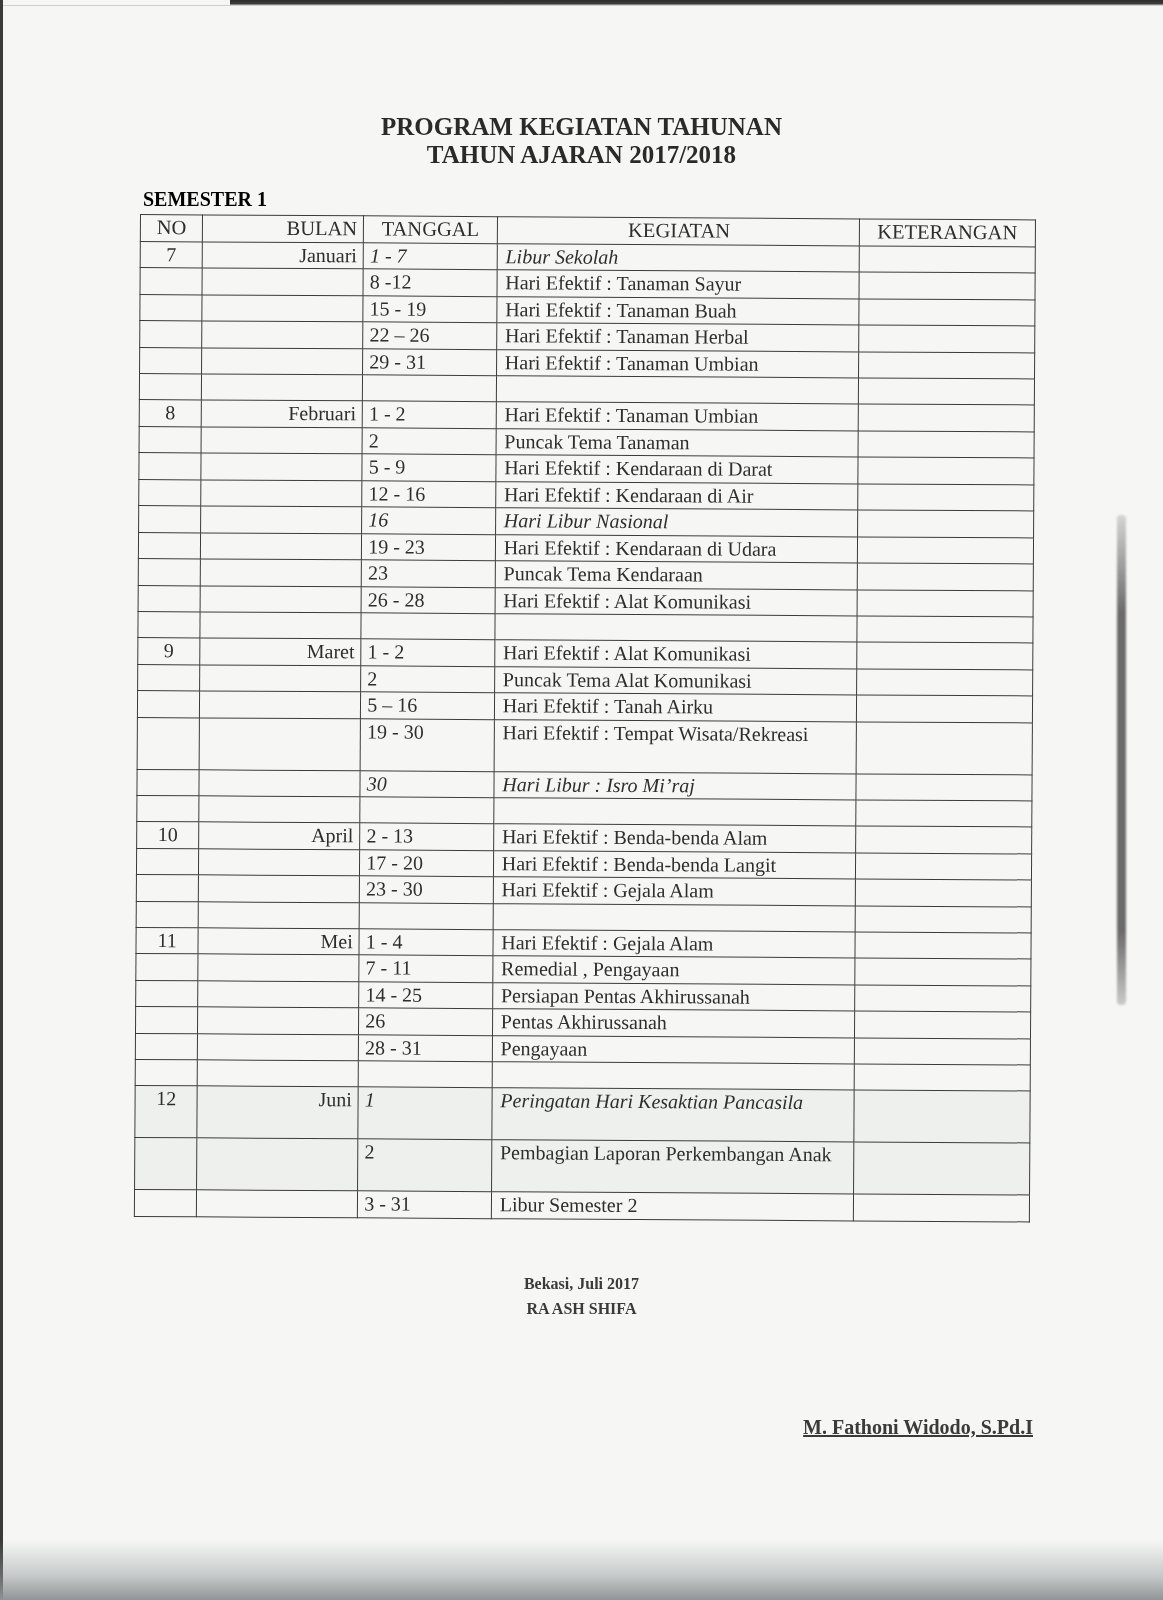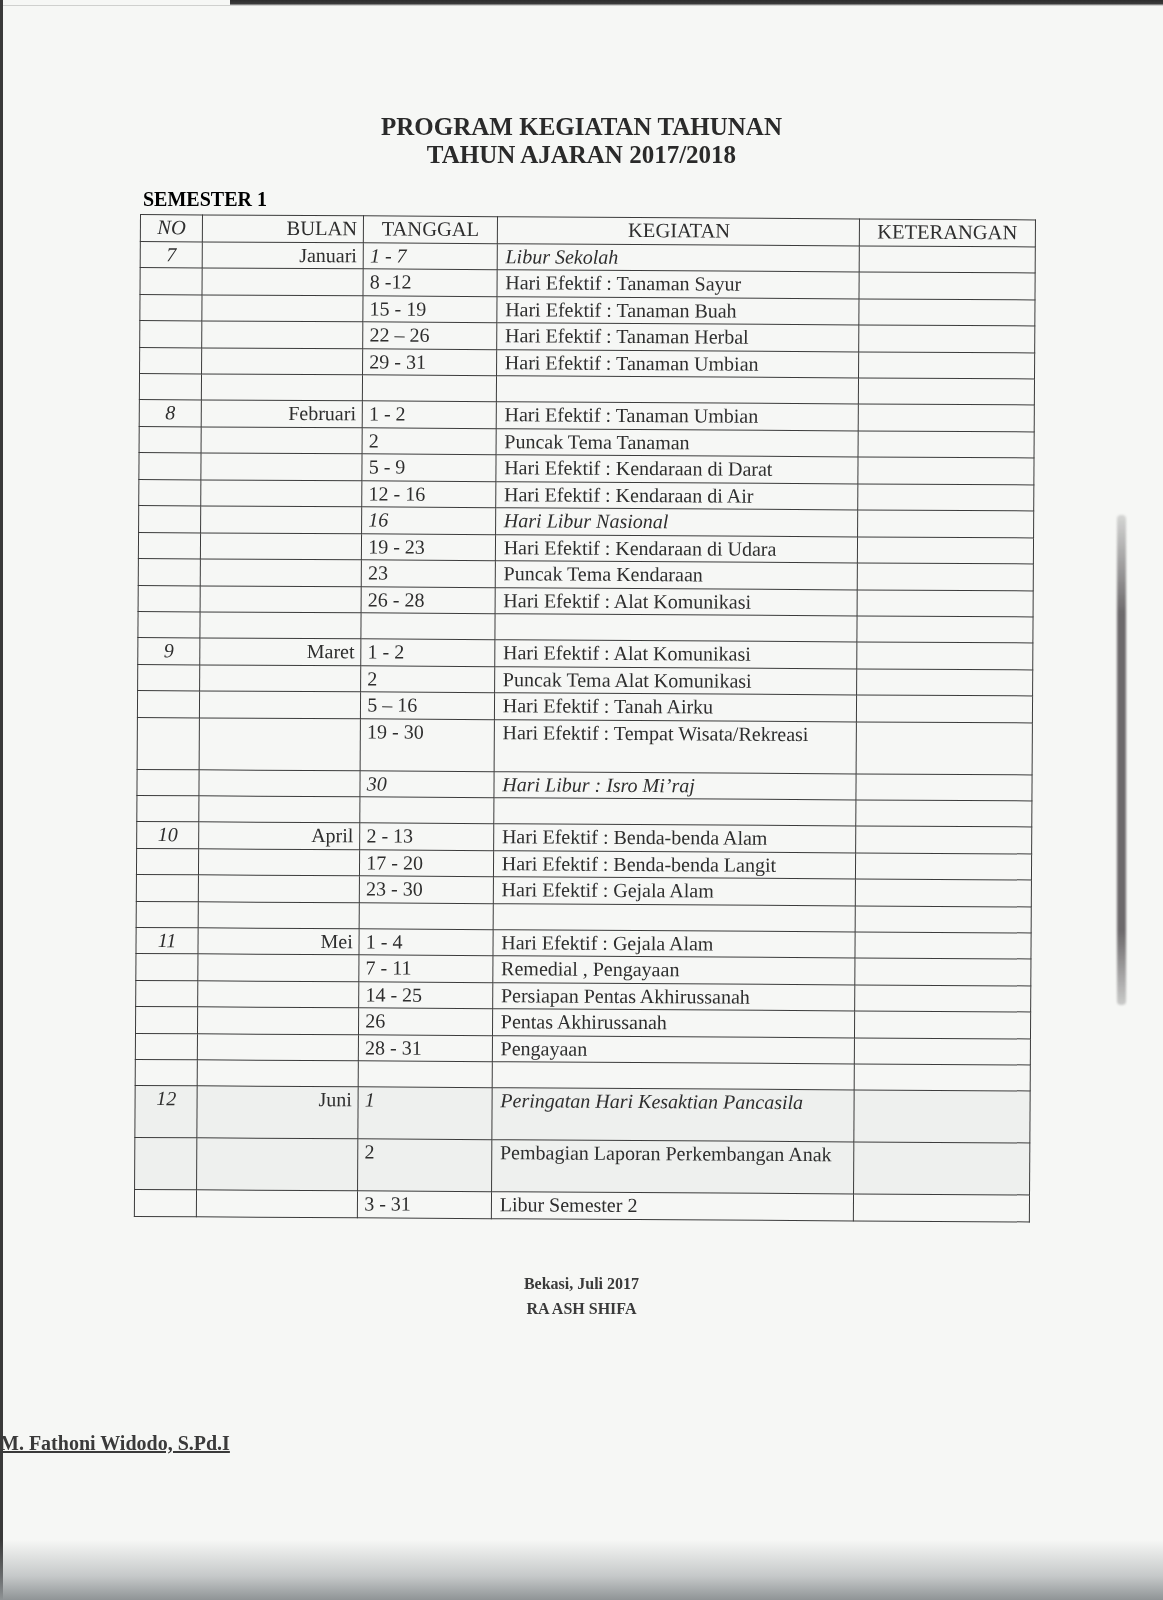--- a/index.html
+++ b/index.html
@@ -38,39 +38,39 @@
     table {
       position: absolute; left: 140px; top: 214px; border-collapse: collapse;
       width: 896px; transform: rotate(0.35deg); transform-origin: left top;
       font-size: 20px; color: #2e2e2e;
     }
     td, th {
       border: 1.3px solid #3c3c3c; padding: 0 6px; height: 25.5px;
       vertical-align: top; font-weight: normal; line-height: 25px;
     }
     th { font-size: 20.5px; }
-    .c-no { width: 48px; text-align: center; font-style: italic; }
+    .c-no { width: 48px; text-align: center; }
     .c-bulan { width: 145px; text-align: right; }
     .c-tgl { width: 118px; }
     .c-keg { width: 340px; text-align: left; padding-left: 8px; }
     .c-ket { width: 160px; text-align: center; }
     th.c-keg { text-align: center; }
     tr.italic td.c-tgl, tr.italic td.c-keg { font-style: italic; }
     tr.spacer td { height: 25px; }
     tr.shaded td { background: #eef0ee; }
     tr.tall td { height: 51px; }
     .footer {
       position: absolute; left: 0; width: 1163px; text-align: center; font-weight: bold;
       font-size: 16px; color: #3a3a3a;
     }
     .f1 { top: 1275px; }
     .f2 { top: 1300px; }
     .signer {
-      position: absolute; left: 0; width: 1033px; top: 1416px; text-align: left;
-      font-weight: bold; font-size: 20px; color: #3a3a3a; text-decoration: underline; margin-top: 16px;
+      position: absolute; left: 0; width: 1033px; top: 1416px; text-align: right;
+      font-weight: bold; font-size: 20px; color: #3a3a3a; text-decoration: underline;
     }
   </style>
 </head>
 <body>
 
 <div class="top-edge"></div>
 <div class="top-edge-fade"></div>
 <div class="left-edge"></div>
 <div class="streak"></div>
 <div class="bottom-shadow"></div>

